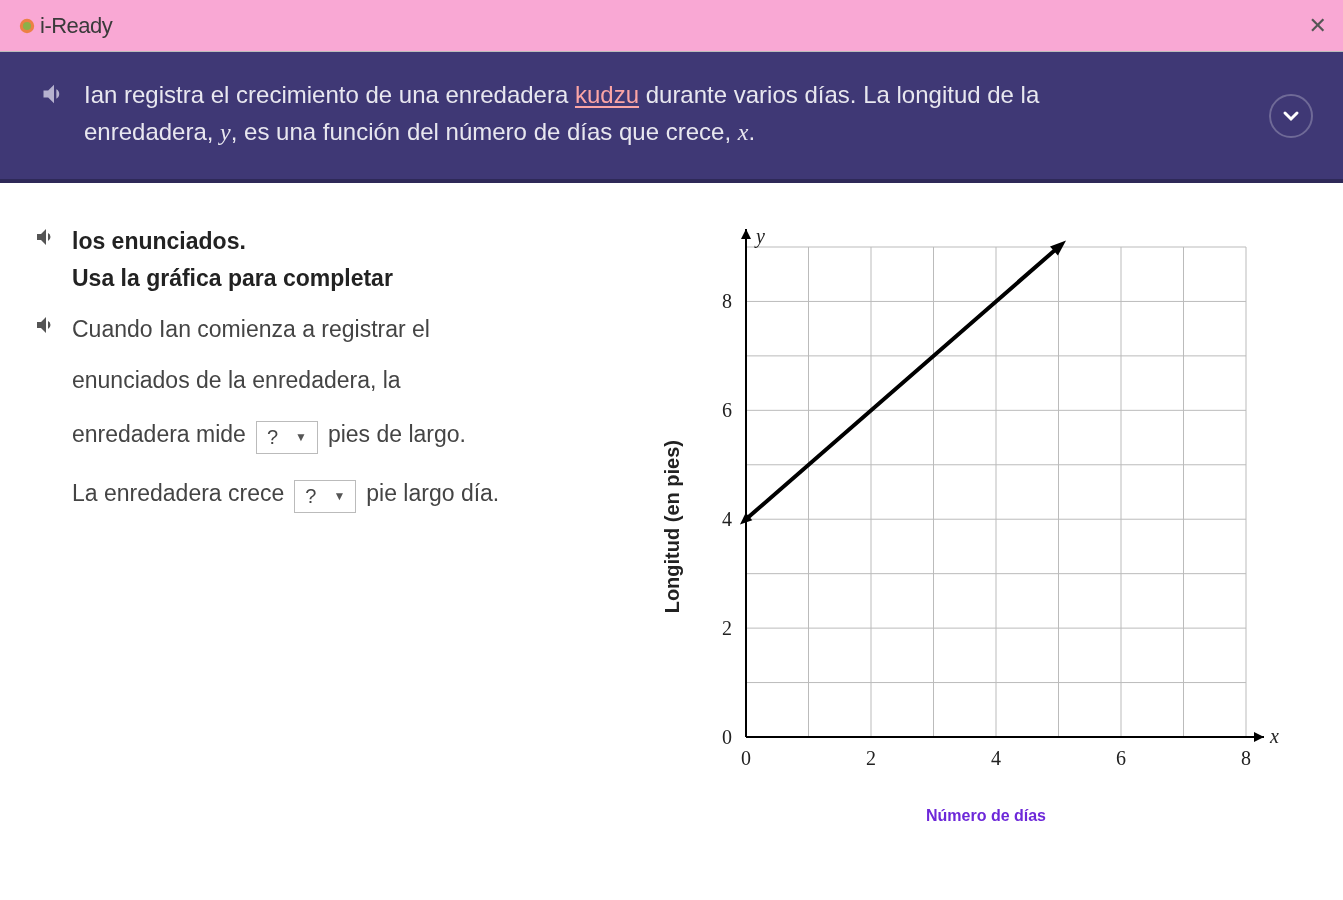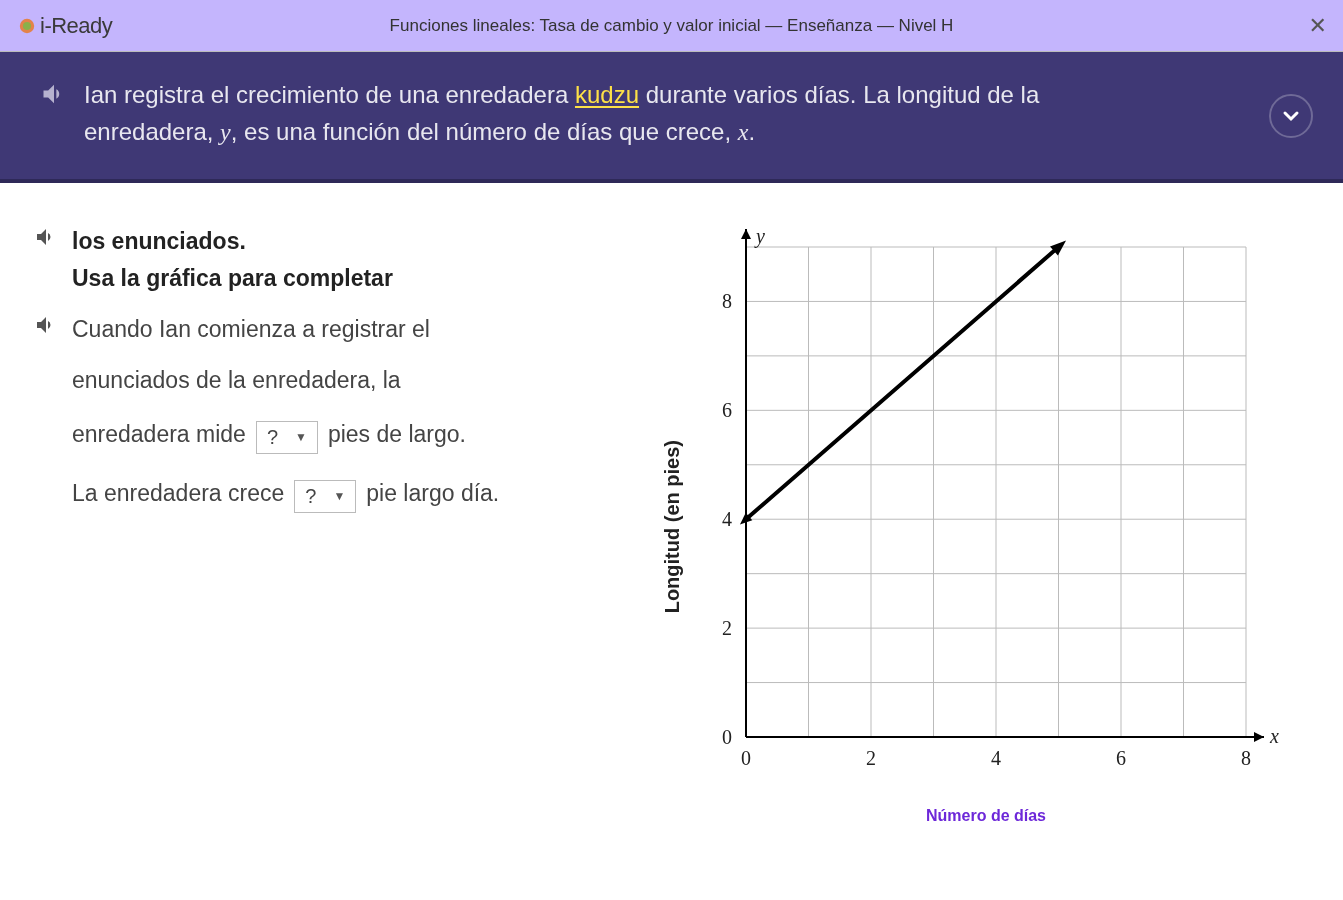--- a/index.html
+++ b/index.html
@@ -6,21 +6,21 @@
   body {
     width: 1343px;
     height: 900px;
     font-family: Arial, Helvetica, sans-serif;
     background: #f5f5f5;
     overflow: hidden;
     position: relative;
   }
   .top-bar {
     height: 52px;
-    background: #c4b5fd;
+    background: #f9a8d4;
     border-bottom: 1px solid #bbb;
     display: flex;
     align-items: center;
     padding: 0 18px;
     position: relative;
   }
   .brand {
     font-size: 22px;
     color: #3a3a3a;
     font-weight: 400;
@@ -65,21 +65,21 @@
     color: #b6b2cf;
     cursor: pointer;
     margin-top: 4px;
   }
   .banner-text {
     font-size: 24px;
     line-height: 1.55;
     max-width: 1070px;
   }
   .banner-text .kw {
-    color: #fde047;
+    color: #fca5a5;
     text-decoration: underline;
     text-underline-offset: 3px;
   }
   .banner-text .var {
     font-style: italic;
     font-family: "Times New Roman", serif;
   }
   .expand-btn {
     position: absolute;
     right: 30px;
@@ -183,21 +183,20 @@
 <div class="top-bar">
   <div class="brand">
     <span class="brand-icon">
       <svg viewBox="0 0 20 20" width="18" height="18">
           <circle cx="10" cy="10" r="8" fill="#e97a2a" opacity=".85"></circle>
           <circle cx="10" cy="10" r="4.5" fill="#7ab84a" opacity=".85"></circle>
         </svg>
     </span>
     <span>i-Ready</span>
   </div>
-  <div class="lesson-title">Funciones lineales: Tasa de cambio y valor inicial — Enseñanza — Nivel H</div>
   <div class="close-x">✕</div>
 </div>
 
 <div class="banner">
   <span class="audio-icon">
     <svg viewBox="0 0 24 24" width="28" height="28" fill="currentColor">
         <path d="M3 9v6h4l5 5V4L7 9H3zm13.5 3a4.5 4.5 0 0 0-2.5-4v8a4.5 4.5 0 0 0 2.5-4z"></path>
       </svg>
   </span>
   <div class="banner-text">

